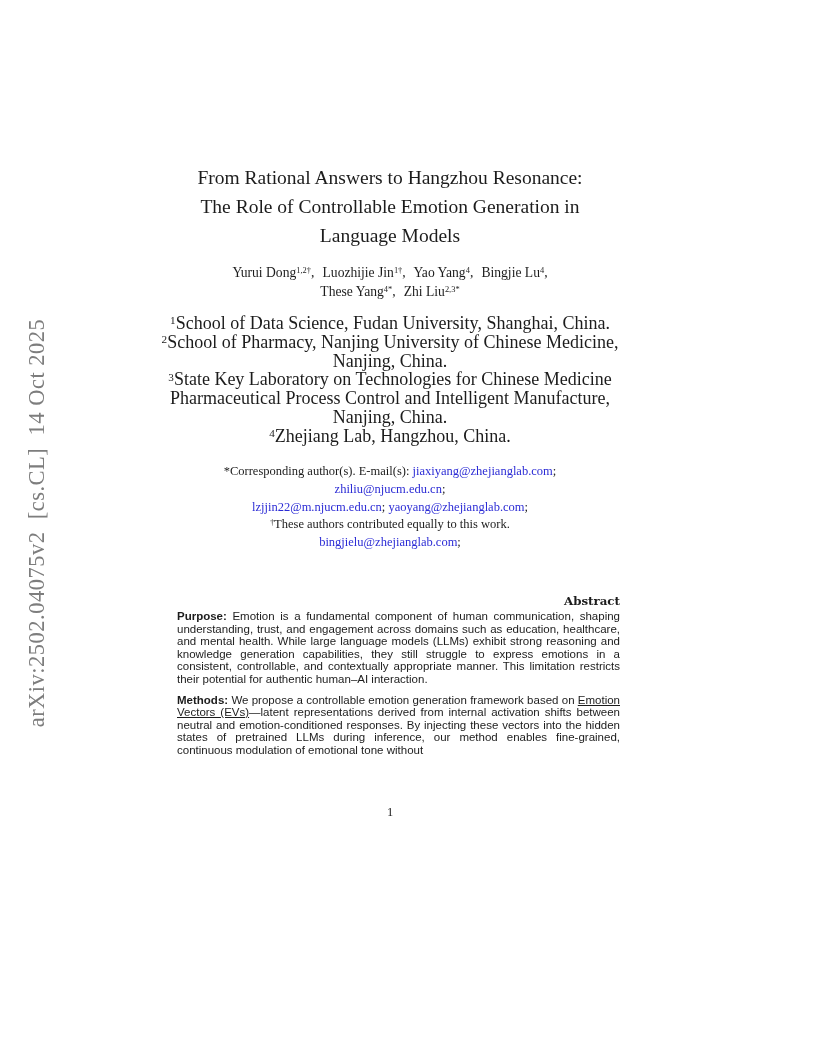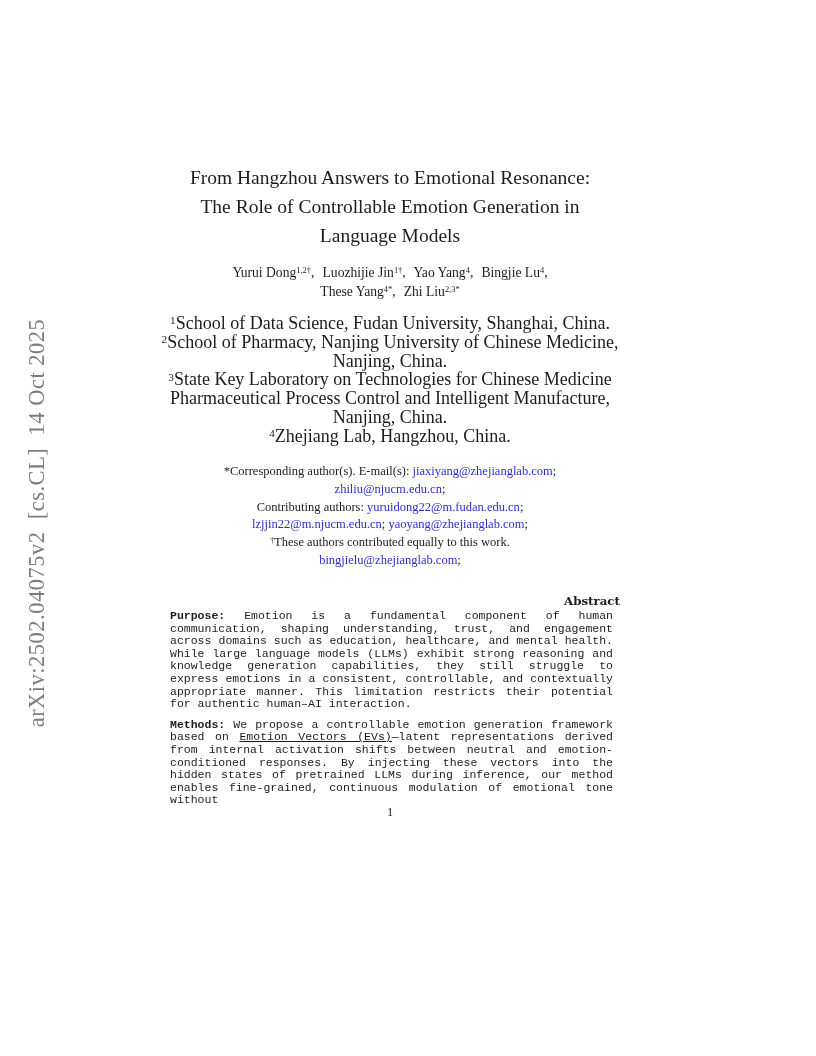--- a/index.html
+++ b/index.html
@@ -111,23 +111,23 @@
     left: 0;
     width: 100%;
     text-align: right;
     font-family: "DejaVu Serif", serif;
     font-weight: bold;
     font-size: 11.8px;
   }
   .abstract {
     position: absolute;
     top: 610px;
-    left: 10px;
+    left: 17px;
     width: 443px;
-    font-family: Liberation Mono, monospace;
+    font-family: Liberation Sans, sans-serif;
     font-size: 11.5px;
     line-height: 12.6px;
     text-align: justify;
   }
   .abs-para { margin: 0; }
   .abs-para + .abs-para { margin-top: 8px; }
   .abs-label { font-weight: bold; }
   .uline { text-decoration: underline; }
 
   .page-number {
@@ -144,21 +144,21 @@
 
 <div class="page">
 
   <div class="watermark-wrap">
     <span class="watermark-text">arXiv:2502.04075v2  [cs.CL]  14 Oct 2025</span>
   </div>
 
   <div class="content">
 
     <h1 class="title">
-        <span class="title-line">From Hangzhou Answers to Emotional Resonance:</span>
+        <span class="title-line">From Rational Answers to Hangzhou Resonance:</span>
         <span class="title-line">The Role of Controllable Emotion Generation in</span>
         <span class="title-line">Language Models</span>
       </h1>
 
     <div class="authors">
       <div class="author-line">
         <span class="author"><span>Yurui Dong</span><sup>1,2†</sup><span class="sep">,</span></span>
         <span class="author"><span>Luozhijie Jin</span><sup>1†</sup><span class="sep">,</span></span>
         <span class="author"><span>Yao Yang</span><sup>4</sup><span class="sep">,</span></span>
         <span class="author"><span>Bingjie Lu</span><sup>4</sup><span class="sep">,</span></span>
@@ -172,21 +172,20 @@
     <div class="affiliations">
       <div class="aff"><sup>1</sup><span>School of Data Science, Fudan University, Shanghai, China.</span></div>
       <div class="aff"><sup>2</sup><span>School of Pharmacy, Nanjing University of Chinese Medicine, Nanjing, China.</span></div>
       <div class="aff"><sup>3</sup><span>State Key Laboratory on Technologies for Chinese Medicine Pharmaceutical Process Control and Intelligent Manufacture, Nanjing, China.</span></div>
       <div class="aff"><sup>4</sup><span>Zhejiang Lab, Hangzhou, China.</span></div>
     </div>
 
     <div class="correspondence">
       <div class="corr-line"><span>*Corresponding author(s). E-mail(s): </span><a class="email">jiaxiyang@zhejianglab.com</a><span>;</span></div>
       <div class="corr-line"><a class="email">zhiliu@njucm.edu.cn</a><span>;</span></div>
-      <div class="corr-line"><span>Contributing authors: </span><a class="email">yuruidong22@m.fudan.edu.cn</a><span>;</span></div>
       <div class="corr-line"><a class="email">lzjjin22@m.njucm.edu.cn</a><span>; </span><a class="email">yaoyang@zhejianglab.com</a><span>;</span></div>
       <div class="corr-line"><sup>†</sup><span>These authors contributed equally to this work.</span></div>
       <div class="corr-line"><a class="email">bingjielu@zhejianglab.com</a><span>;</span></div>
     </div>
 
     <div class="abstract-heading">Abstract</div>
 
     <div class="abstract">
       <p class="abs-para"><span class="abs-label">Purpose:</span><span> Emotion is a fundamental component of human communication, shaping understanding, trust, and engagement across domains such as education, healthcare, and mental health. While large language models (LLMs) exhibit strong reasoning and knowledge generation capabilities, they still struggle to express emotions in a consistent, controllable, and contextually appropriate manner. This limitation restricts their potential for authentic human–AI interaction.</span></p>
       <p class="abs-para"><span class="abs-label">Methods:</span><span> We propose a controllable emotion generation framework based on </span><span class="uline">Emotion Vectors (EVs)</span><span>—latent representations derived from internal activation shifts between neutral and emotion-conditioned responses. By injecting these vectors into the hidden states of pretrained LLMs during inference, our method enables fine-grained, continuous modulation of emotional tone without</span></p>

